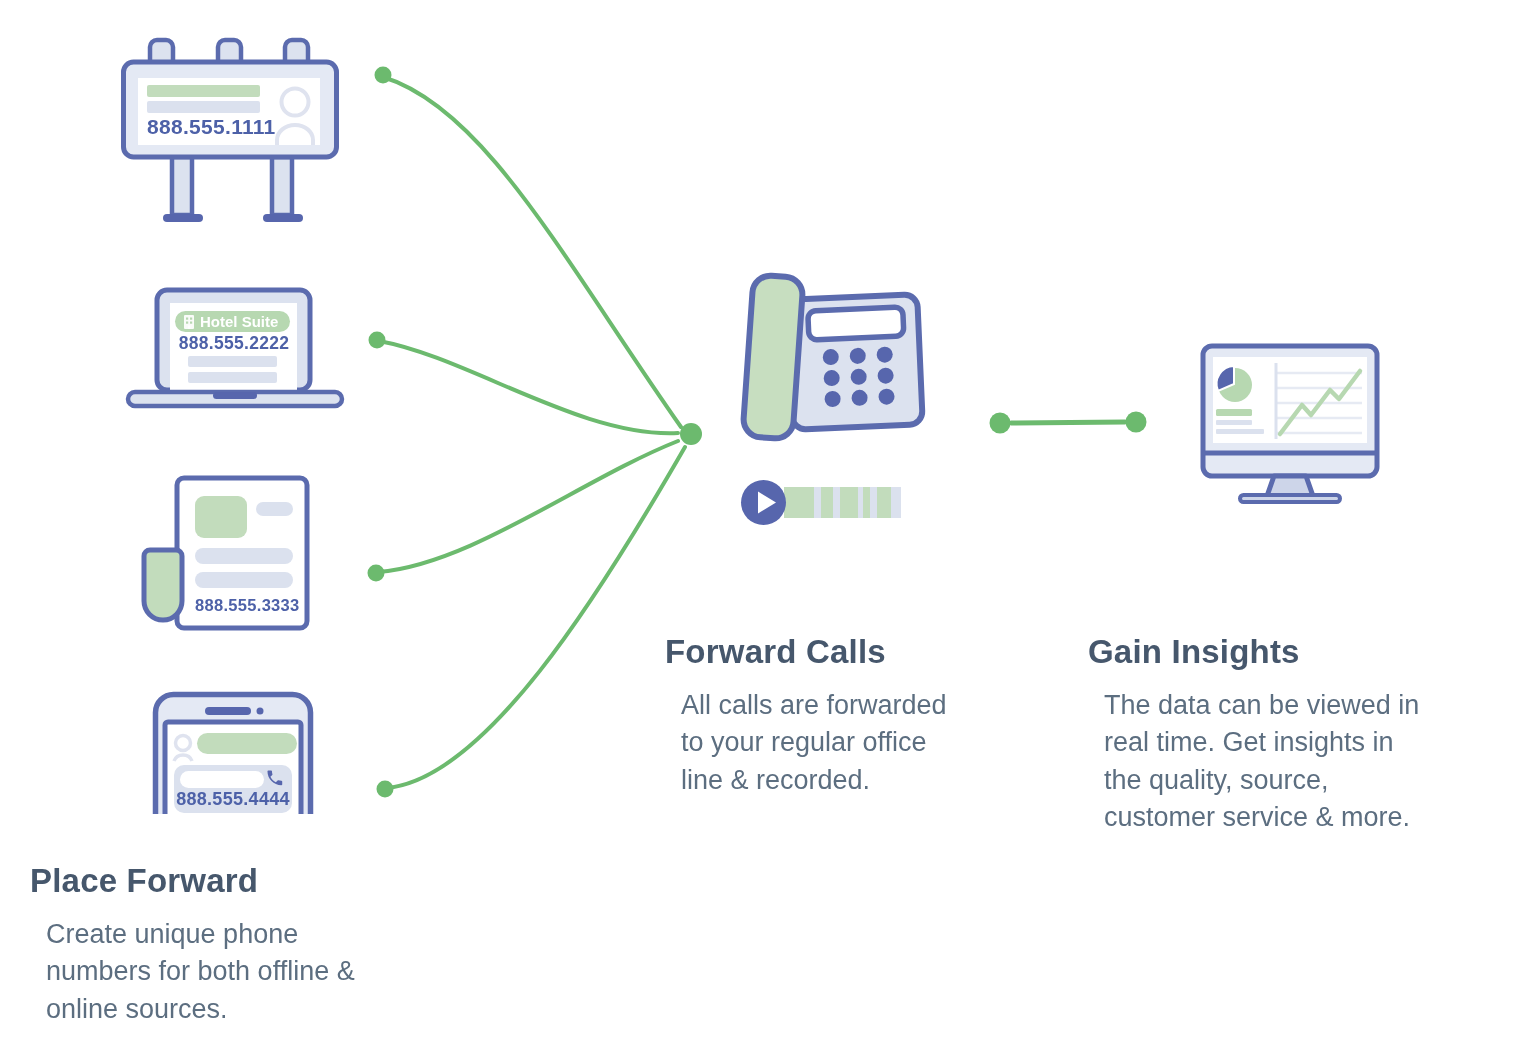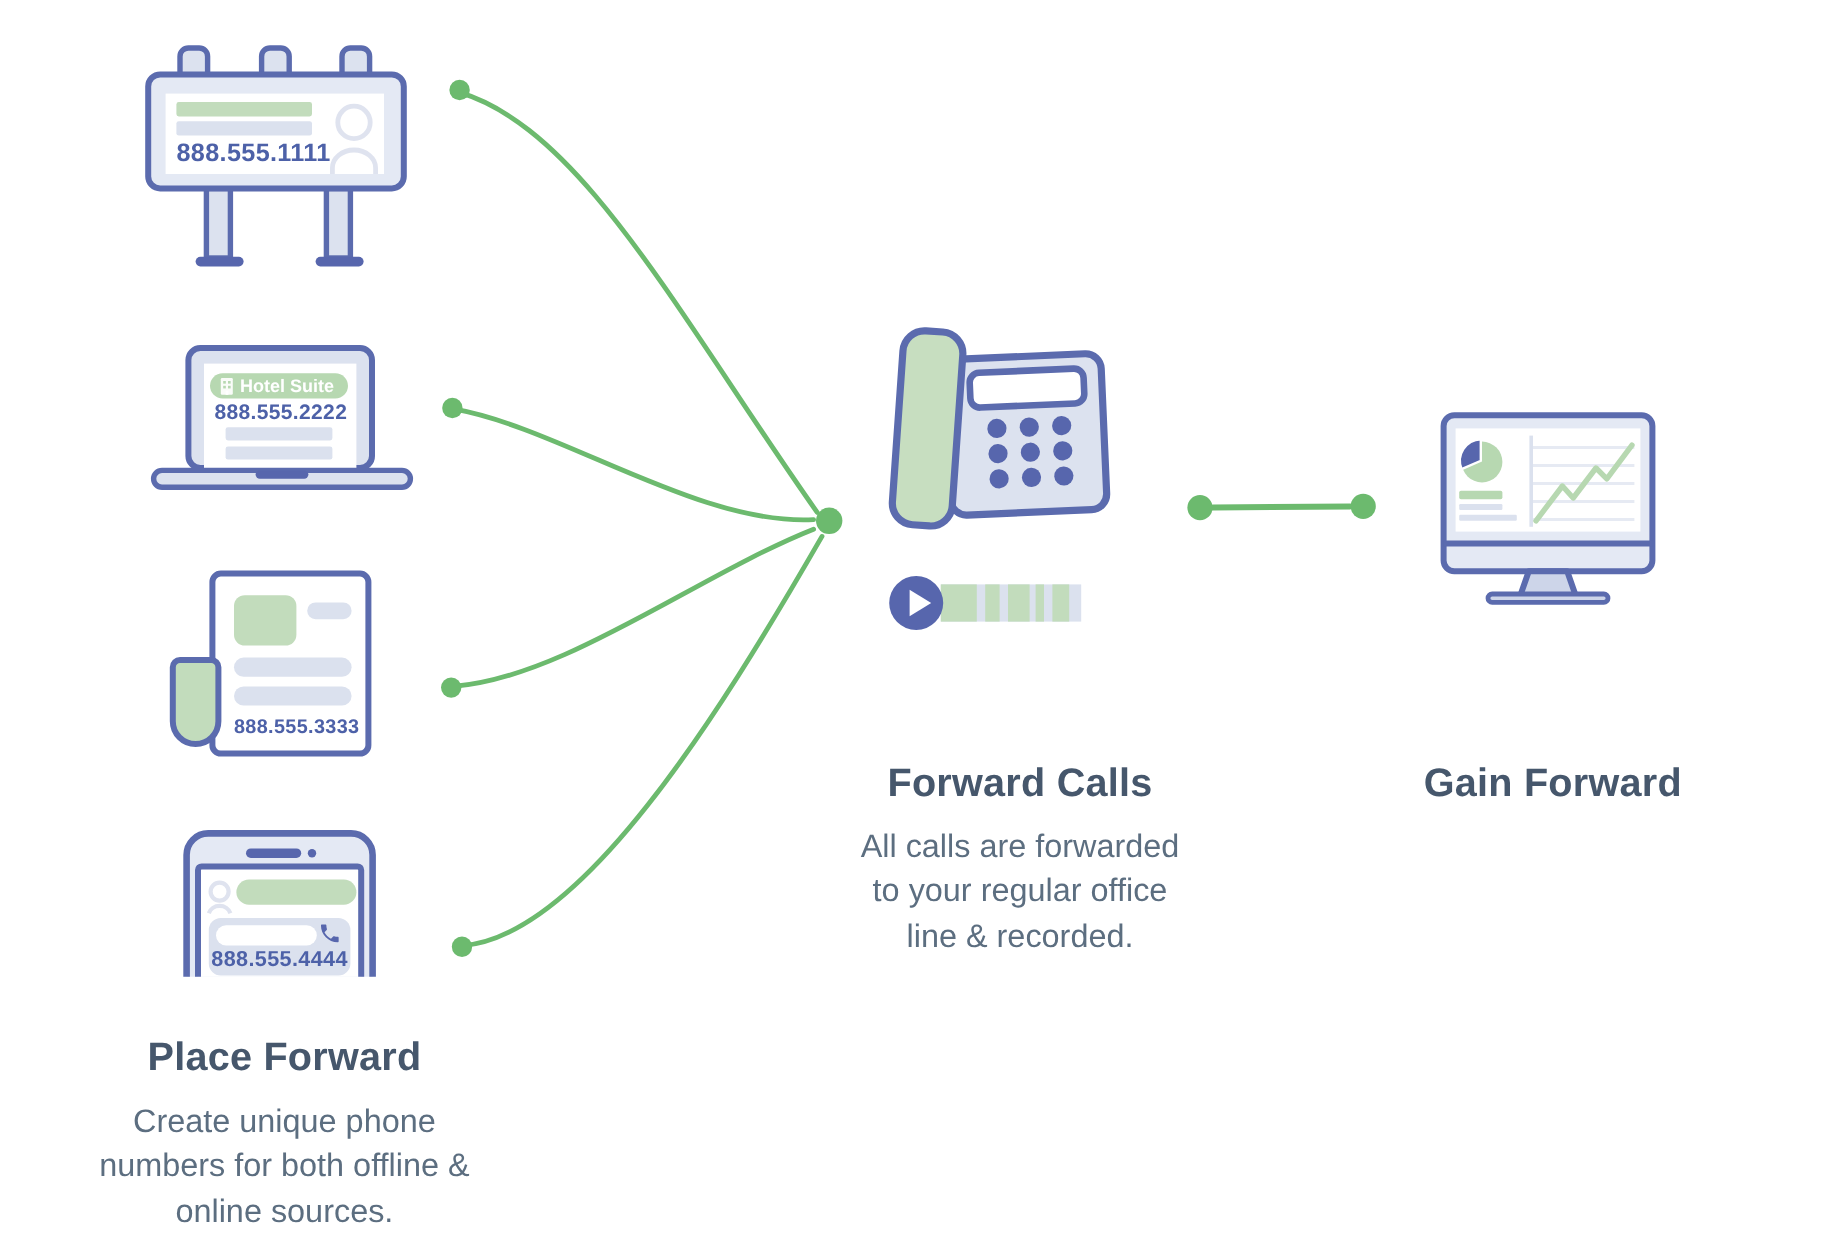--- a/index.html
+++ b/index.html
@@ -30,21 +30,21 @@
   .f-g{fill:var(--light-green);}
   .f-pg{fill:var(--pill-green);}
   .f-gray{fill:var(--gray-bar);}
   .f-ind{fill:var(--indigo-solid);}
   .nf{fill:none;}
   .s-av{stroke:var(--avatar-gray);}
   .s-green{stroke:var(--connector-green);}
   .f-green{fill:var(--connector-green);}
   .s-chart{stroke:var(--pill-green);}
   .s-grid{stroke:#e6eaf3;}
-  .step{position:absolute;text-align:center;}
+  .step{position:absolute;}
   .step-title{font-size:33px;font-weight:700;color:var(--heading-text);margin:0 0 7px;letter-spacing:.2px;}
   .step-body{font-size:27px;line-height:1.38;color:var(--body-text);white-space:pre-line;margin:16px;}
 </style>
 </head>
 <body>
 
 <div class="canvas">
 
   <svg class="abs" style="left:0;top:0" width="1536" height="1037" viewBox="0 0 1536 1037">
     <g class="nf s-green" stroke-width="4" stroke-linecap="round">
@@ -200,16 +200,20 @@
   </div>
 
   <div class="step" style="left:665px;top:633px;width:370px;">
     <div class="step-title">Forward Calls</div>
     <p class="step-body">All calls are forwarded
 to your regular office
 line &amp; recorded.</p>
   </div>
 
   <div class="step" style="left:1088px;top:633px;width:412px;">
-    <div class="step-title">Gain Forward</div>
+    <div class="step-title">Gain Insights</div>
+    <p class="step-body">The data can be viewed in
+real time. Get insights in
+the quality, source,
+customer service &amp; more.</p>
   </div>
 
 </div>
 
 </body></html>

